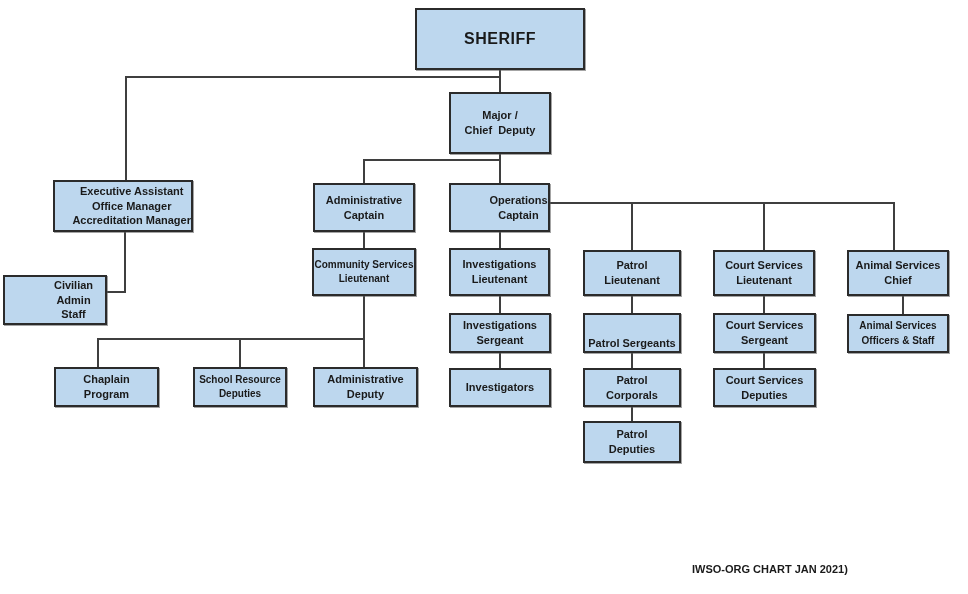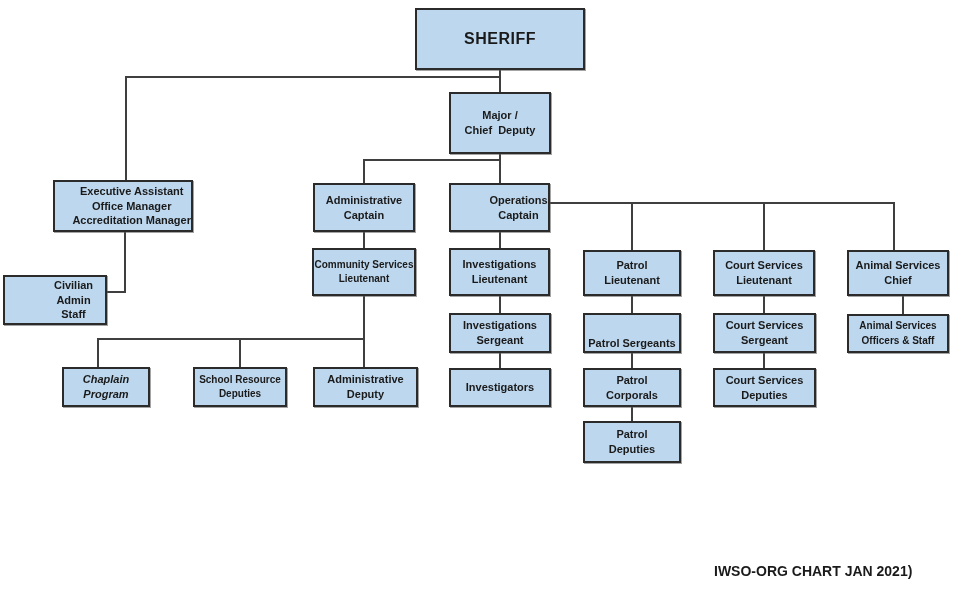--- a/index.html
+++ b/index.html
@@ -50,24 +50,24 @@
     line-height: 1.45;
   }
   .hline, .vline {
     position: absolute;
     background: var(--connector);
   }
   .hline { height: 2px; }
   .vline { width: 2px; }
   .caption {
     position: absolute;
-    left: 714px;
+    left: 692px;
     top: 563px;
     font-weight: bold;
-    font-size: 14px;
+    font-size: 11px;
     color: var(--text);
     white-space: nowrap;
   }
 </style>
 </head>
 <body>
 
 <div class="canvas">
 
   <div class="vline" style="left:499px; top:62px;  height:16px;"></div>
@@ -186,21 +186,21 @@
   <div class="node" style="left:713px; top:368px; width:103px; height:39px;">
     <span class="lbl">Court Services
 Deputies</span>
   </div>
 
   <div class="node" style="left:583px; top:421px; width:98px;  height:42px;">
     <span class="lbl">Patrol
 Deputies</span>
   </div>
 
-  <div class="node" style="left:62px;  top:367px; width:88px;  height:40px;font-style:italic;">
+  <div class="node" style="left:54px;  top:367px; width:105px;  height:40px;">
     <span class="lbl">Chaplain
 Program</span>
   </div>
 
   <div class="node small" style="left:193px; top:367px; width:94px;  height:40px;">
     <span class="lbl">School Resource
 Deputies</span>
   </div>
 
   <div class="node" style="left:313px; top:367px; width:105px; height:40px;">

